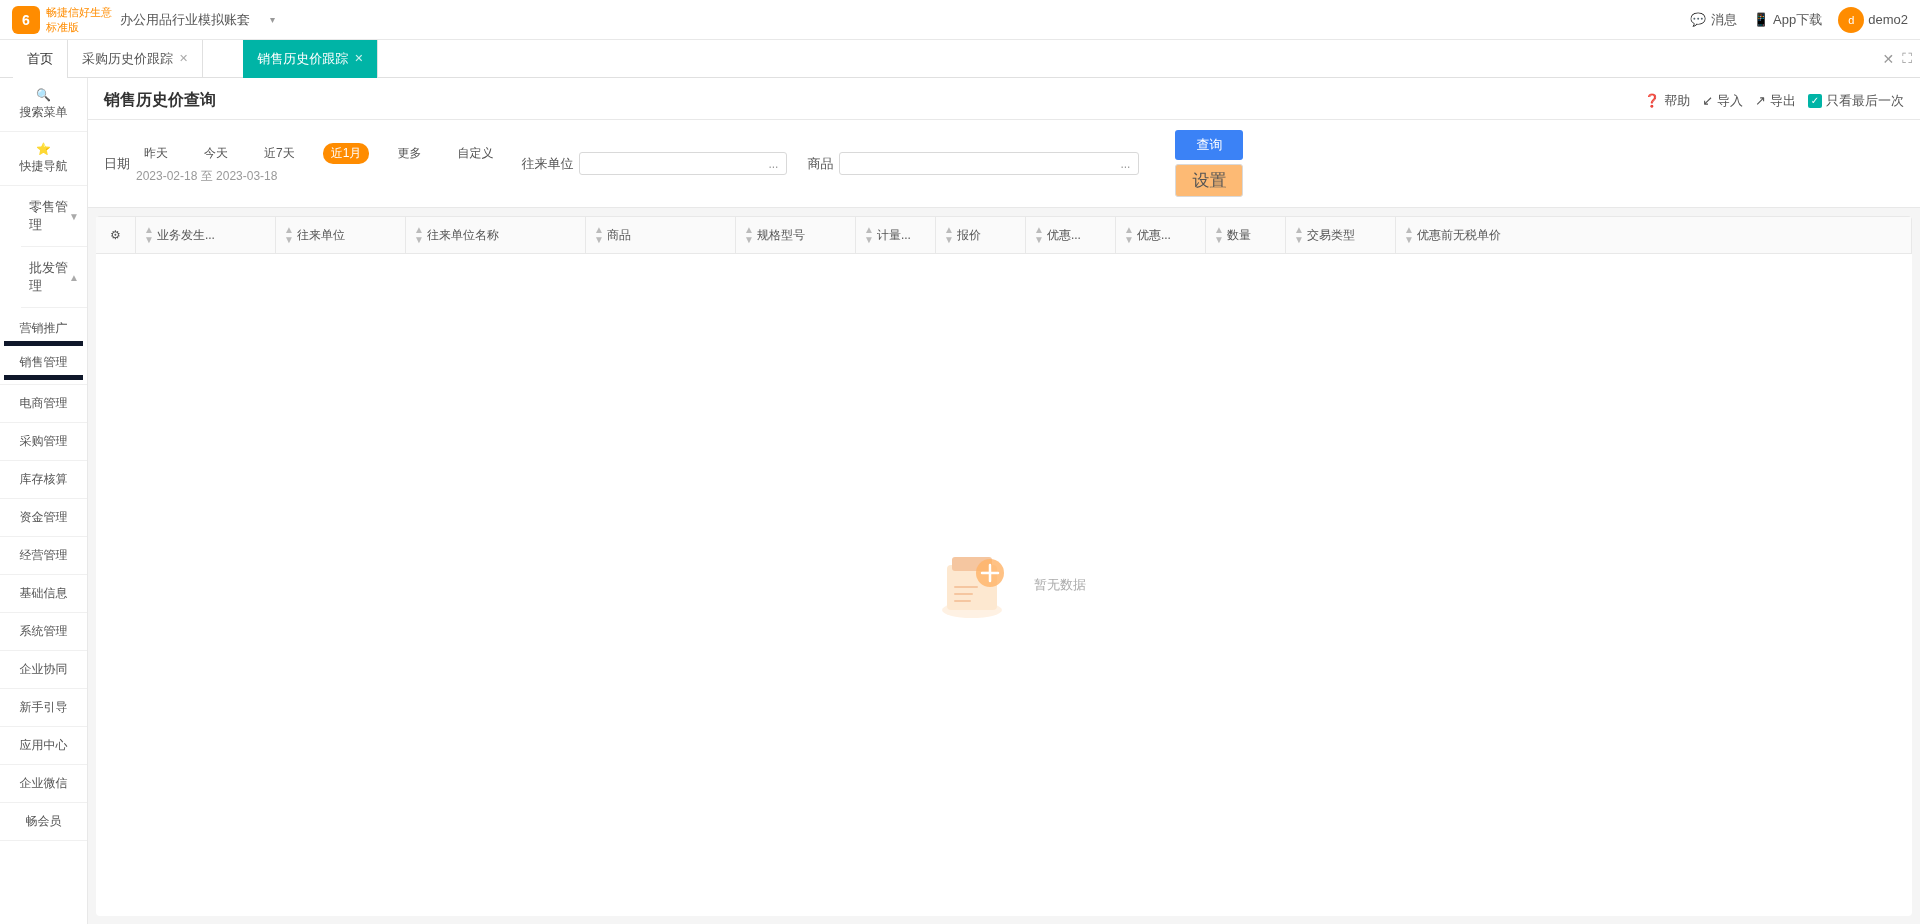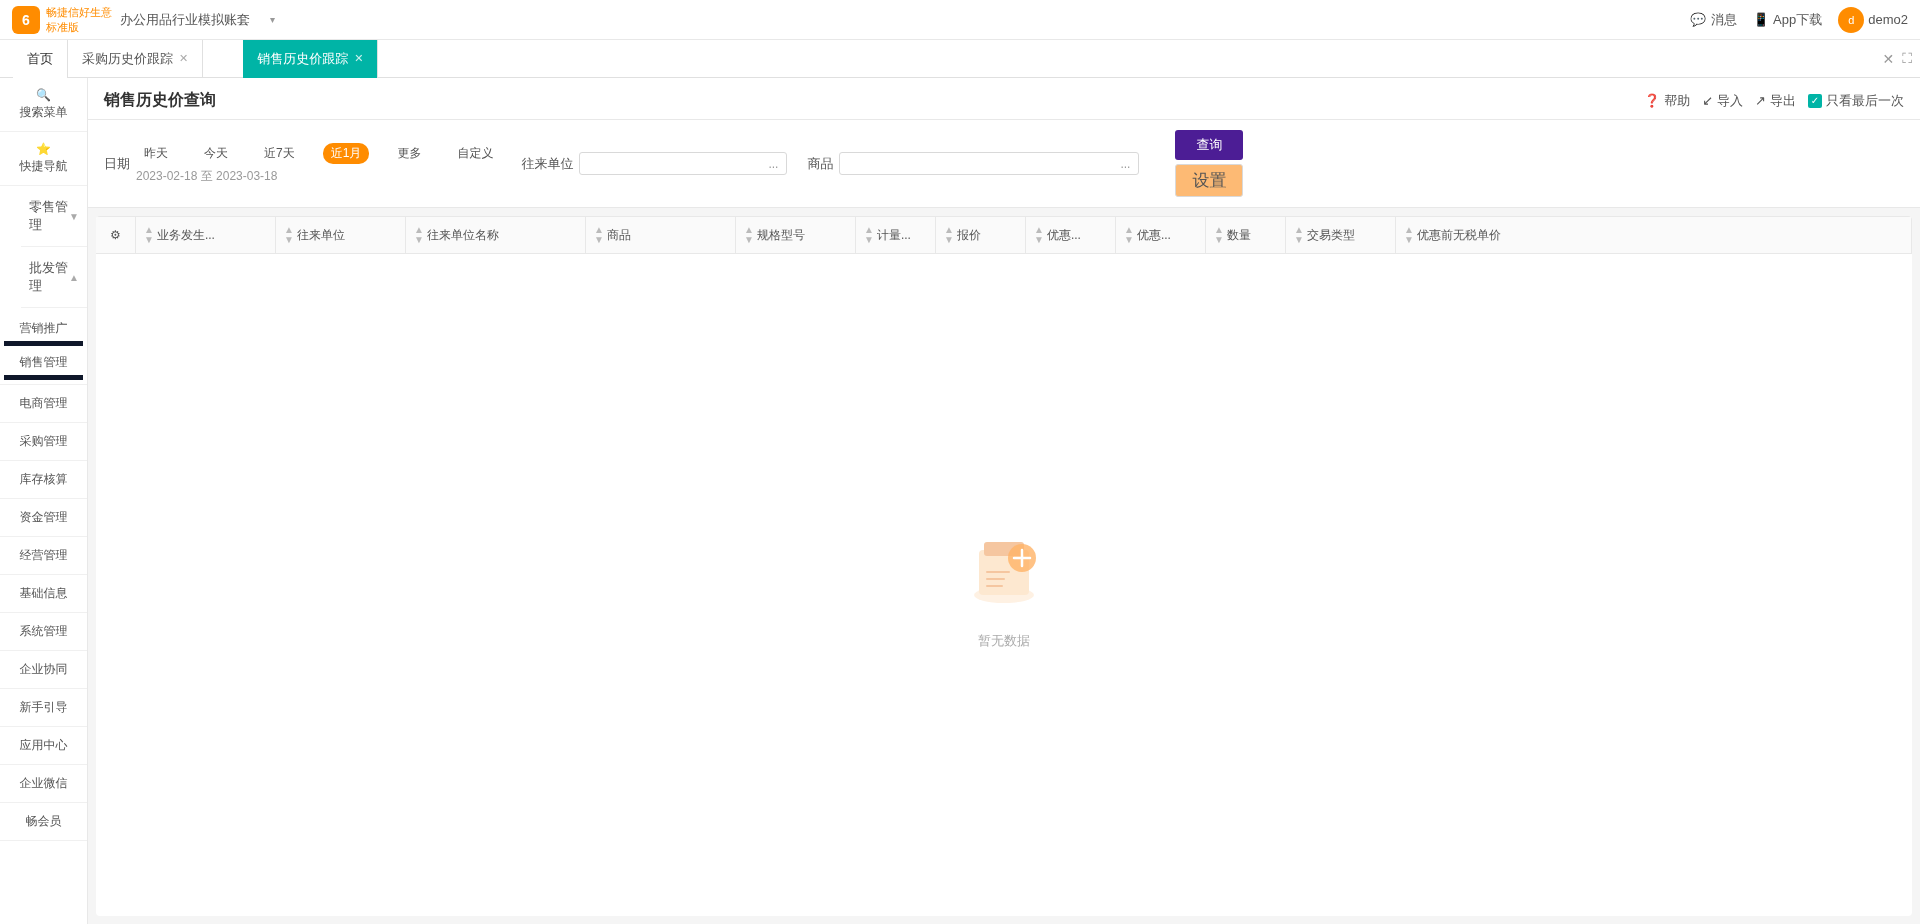--- a/index.html
+++ b/index.html
@@ -52,30 +52,30 @@
     .filter-row { display: flex; align-items: center; gap: 20px; flex-wrap: wrap; }
     .filter-item { display: flex; align-items: center; gap: 6px; }
     .filter-label { color: #555; font-size: 13px; white-space: nowrap; }
     .date-buttons { display: flex; align-items: center; gap: 20px; }
     .date-btn { padding: 2px 8px; font-size: 12px; cursor: pointer; border-radius: 3px; color: #555; }
     .date-btn.active { background: #ff8c00; color: white; border-radius: 10px; }
     .date-range { font-size: 12px; color: #999; margin-top: 2px; }
     .filter-input { display: flex; align-items: center; border: 1px solid #d9d9d9; border-radius: 3px; padding: 3px 8px; min-width: 200px; background: #fff; gap: 4px; }
     .filter-input input { border: none; outline: none; font-size: 13px; flex: 1; color: #333; background: transparent; }
     .filter-input-dots { color: #999; font-size: 12px; cursor: pointer; }
-    .query-btn { background: #4c1d95; color: white; border: none; padding: 6px 4px; border-radius: 3px; cursor: pointer; font-size: 13px; font-family: Liberation Mono, monospace; }
+    .query-btn { background: #3b82f6; color: white; border: none; padding: 6px 4px; border-radius: 3px; cursor: pointer; font-size: 13px; font-family: Liberation Mono, monospace; }
     .setting-btn { background: #fdba74; color: #555; border: 1px solid #d9d9d9; padding: 4px 16px; border-radius: 3px; cursor: pointer; font-size: 17px; }
 
     
     .table-area { flex: 1; background: #fff; overflow: hidden; display: flex; flex-direction: column; margin: 8px; border-radius: 4px; }
     .table-header { display: flex; align-items: center; background: #fafafa; border-bottom: 1px solid #e8e8e8; border-top: 1px solid #e8e8e8; height: 38px; font-size: 12px; color: #555; flex-shrink: 0; }
     .th { display: flex; align-items: center; padding: 0 8px; border-right: 1px solid #e8e8e8; height: 100%; gap: 3px; white-space: nowrap; }
     .th-icon { width: 36px; justify-content: center; }
     .sort-arrow { color: #bbb; font-size: 10px; display: flex; flex-direction: column; line-height: 1; }
-    .table-body { flex: 1; display: flex; align-items: center; justify-content: center; flex-direction: column; gap: 12px; }
+    .table-body { flex: 1; display: flex; align-items: center; justify-content: center; flex-direction: row; gap: 12px; }
     .empty-icon { width: 100px; height: 100px; display: flex; align-items: center; justify-content: center; }
     .empty-text { color: #aaa; font-size: 13px; }
 
     
     .col-settings { width: 40px; }
     .col-date { width: 140px; }
     .col-unit-id { width: 130px; }
     .col-unit-name { width: 180px; }
     .col-goods { width: 150px; }
     .col-spec { width: 120px; }

